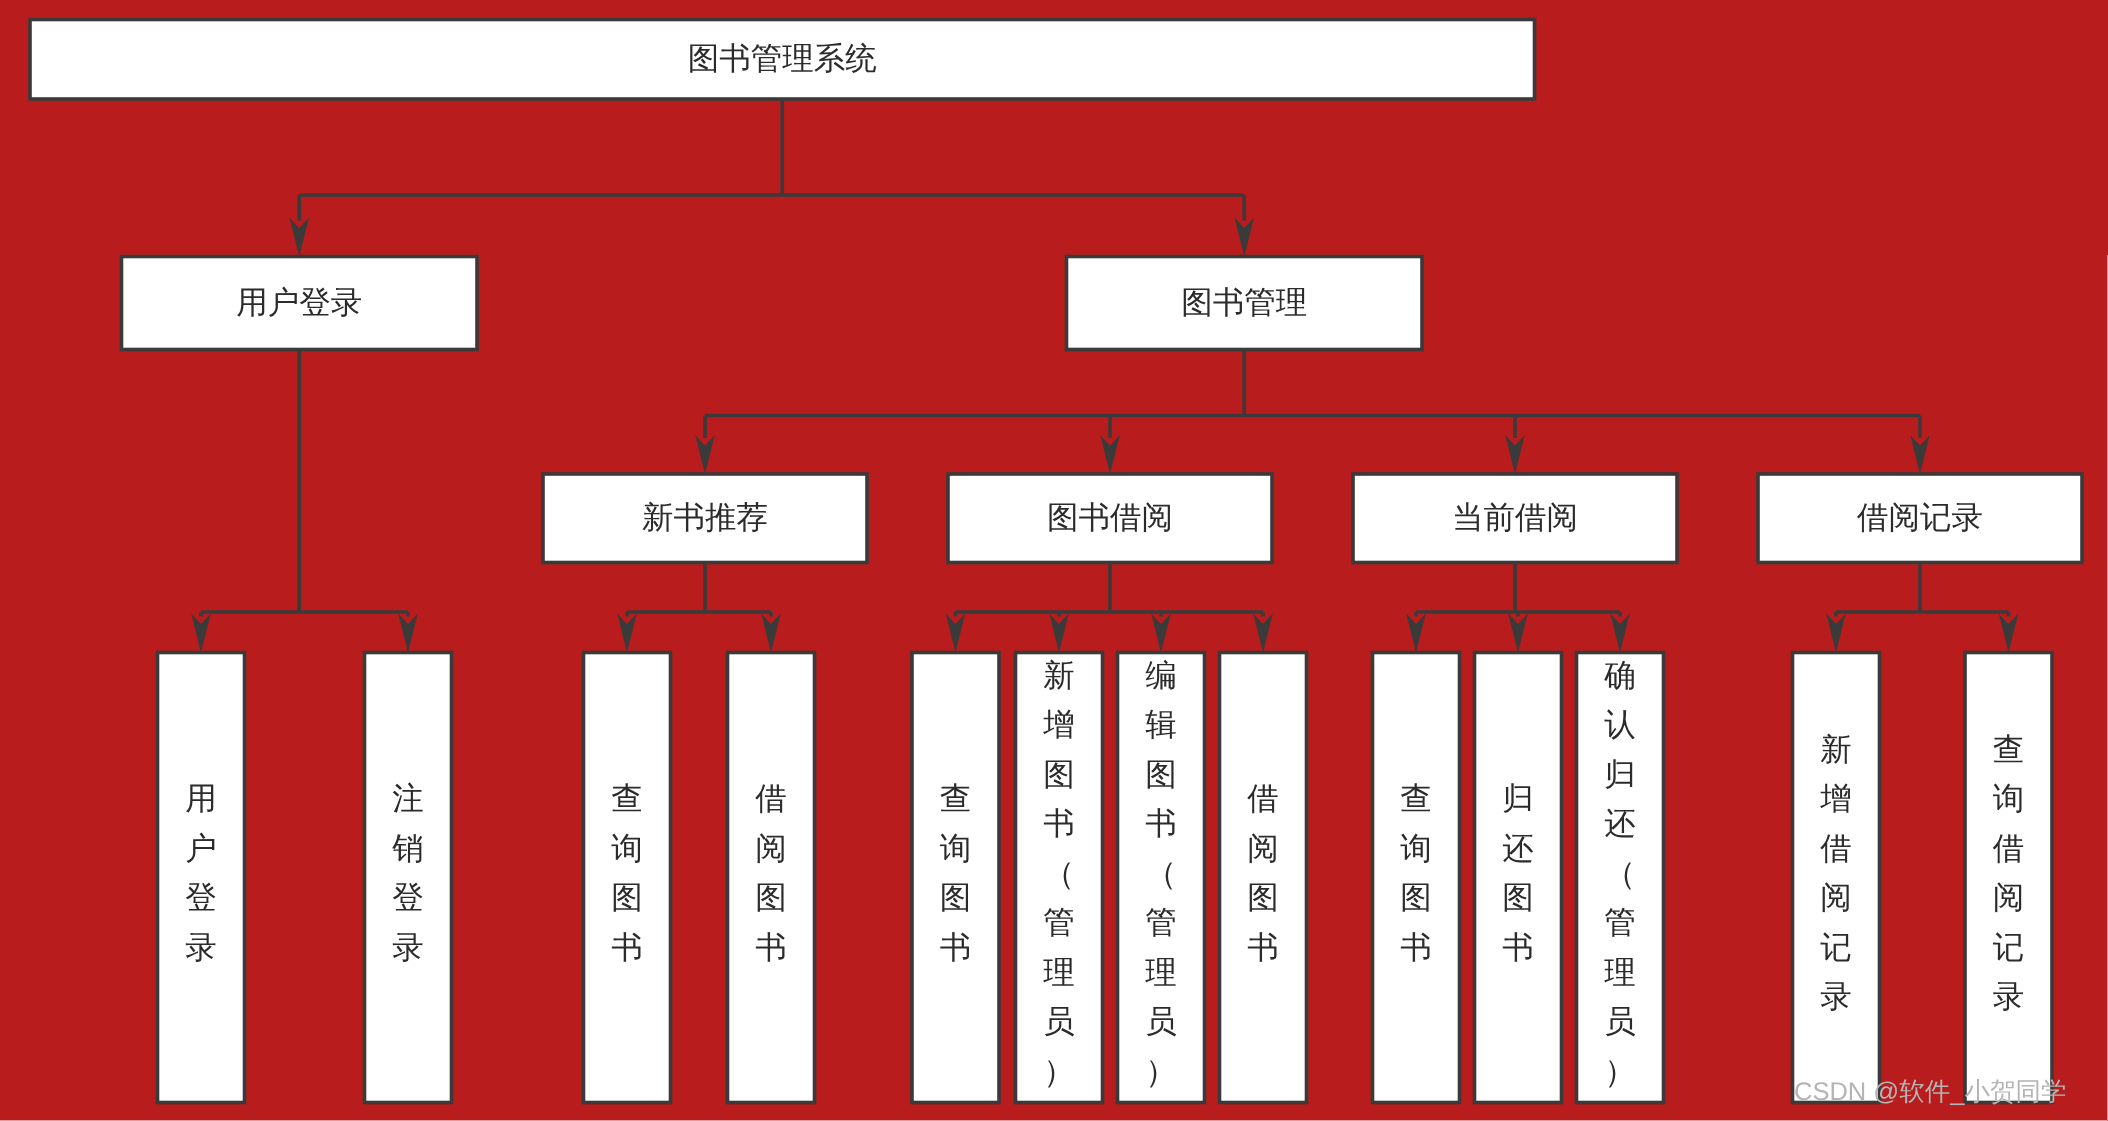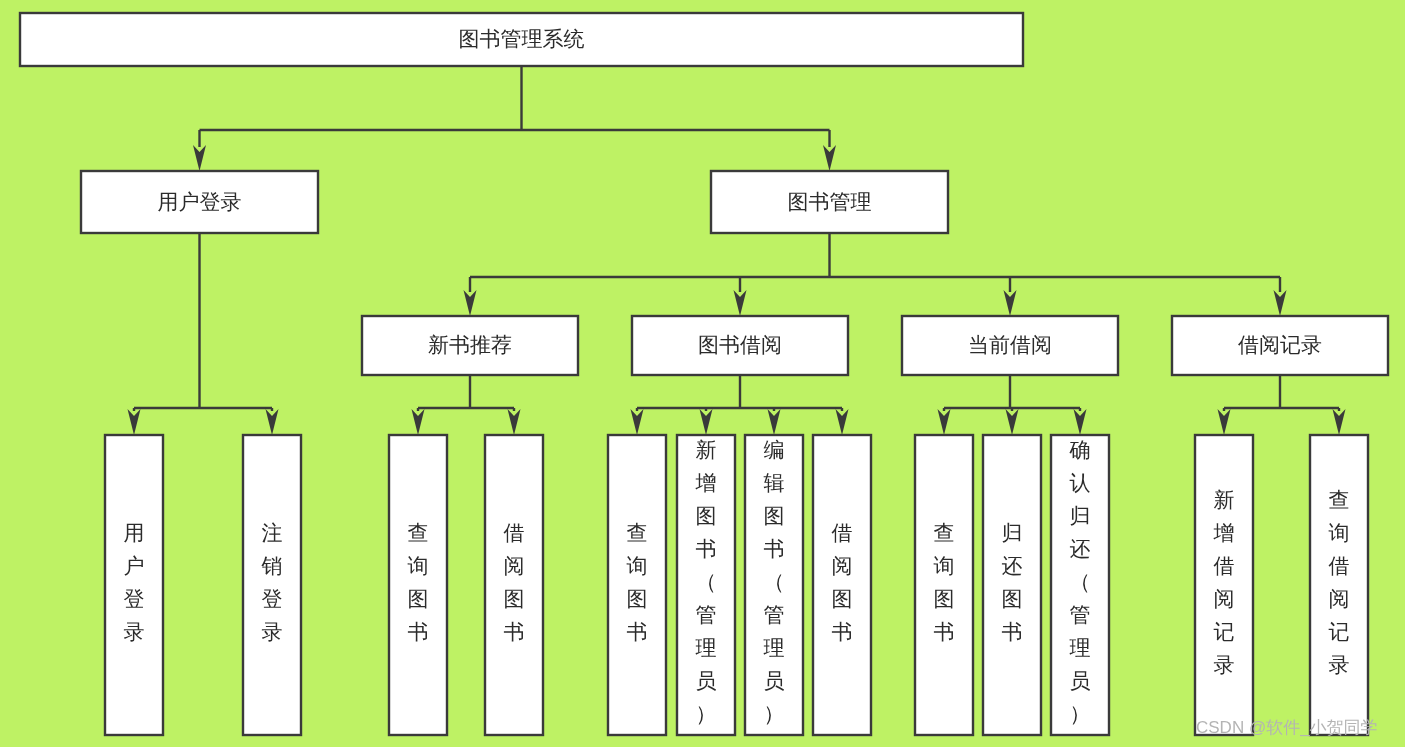--- a/index.html
+++ b/index.html
@@ -8,21 +8,21 @@
     padding: 0;
     background: #ffffff;
   }
   body {
     font-family: "Liberation Sans", "DejaVu Sans", sans-serif;
   }
   #diagram-root {
     position: relative;
     width: 1405px;
     height: 747px;
-    background: #bef264;
+    background: #b91c1c;
     overflow: hidden;
   }
   svg.diagram-canvas {
     position: absolute;
     left: 0;
     top: 0;
     width: 1405px;
     height: 747px;
     display: block;
   }

